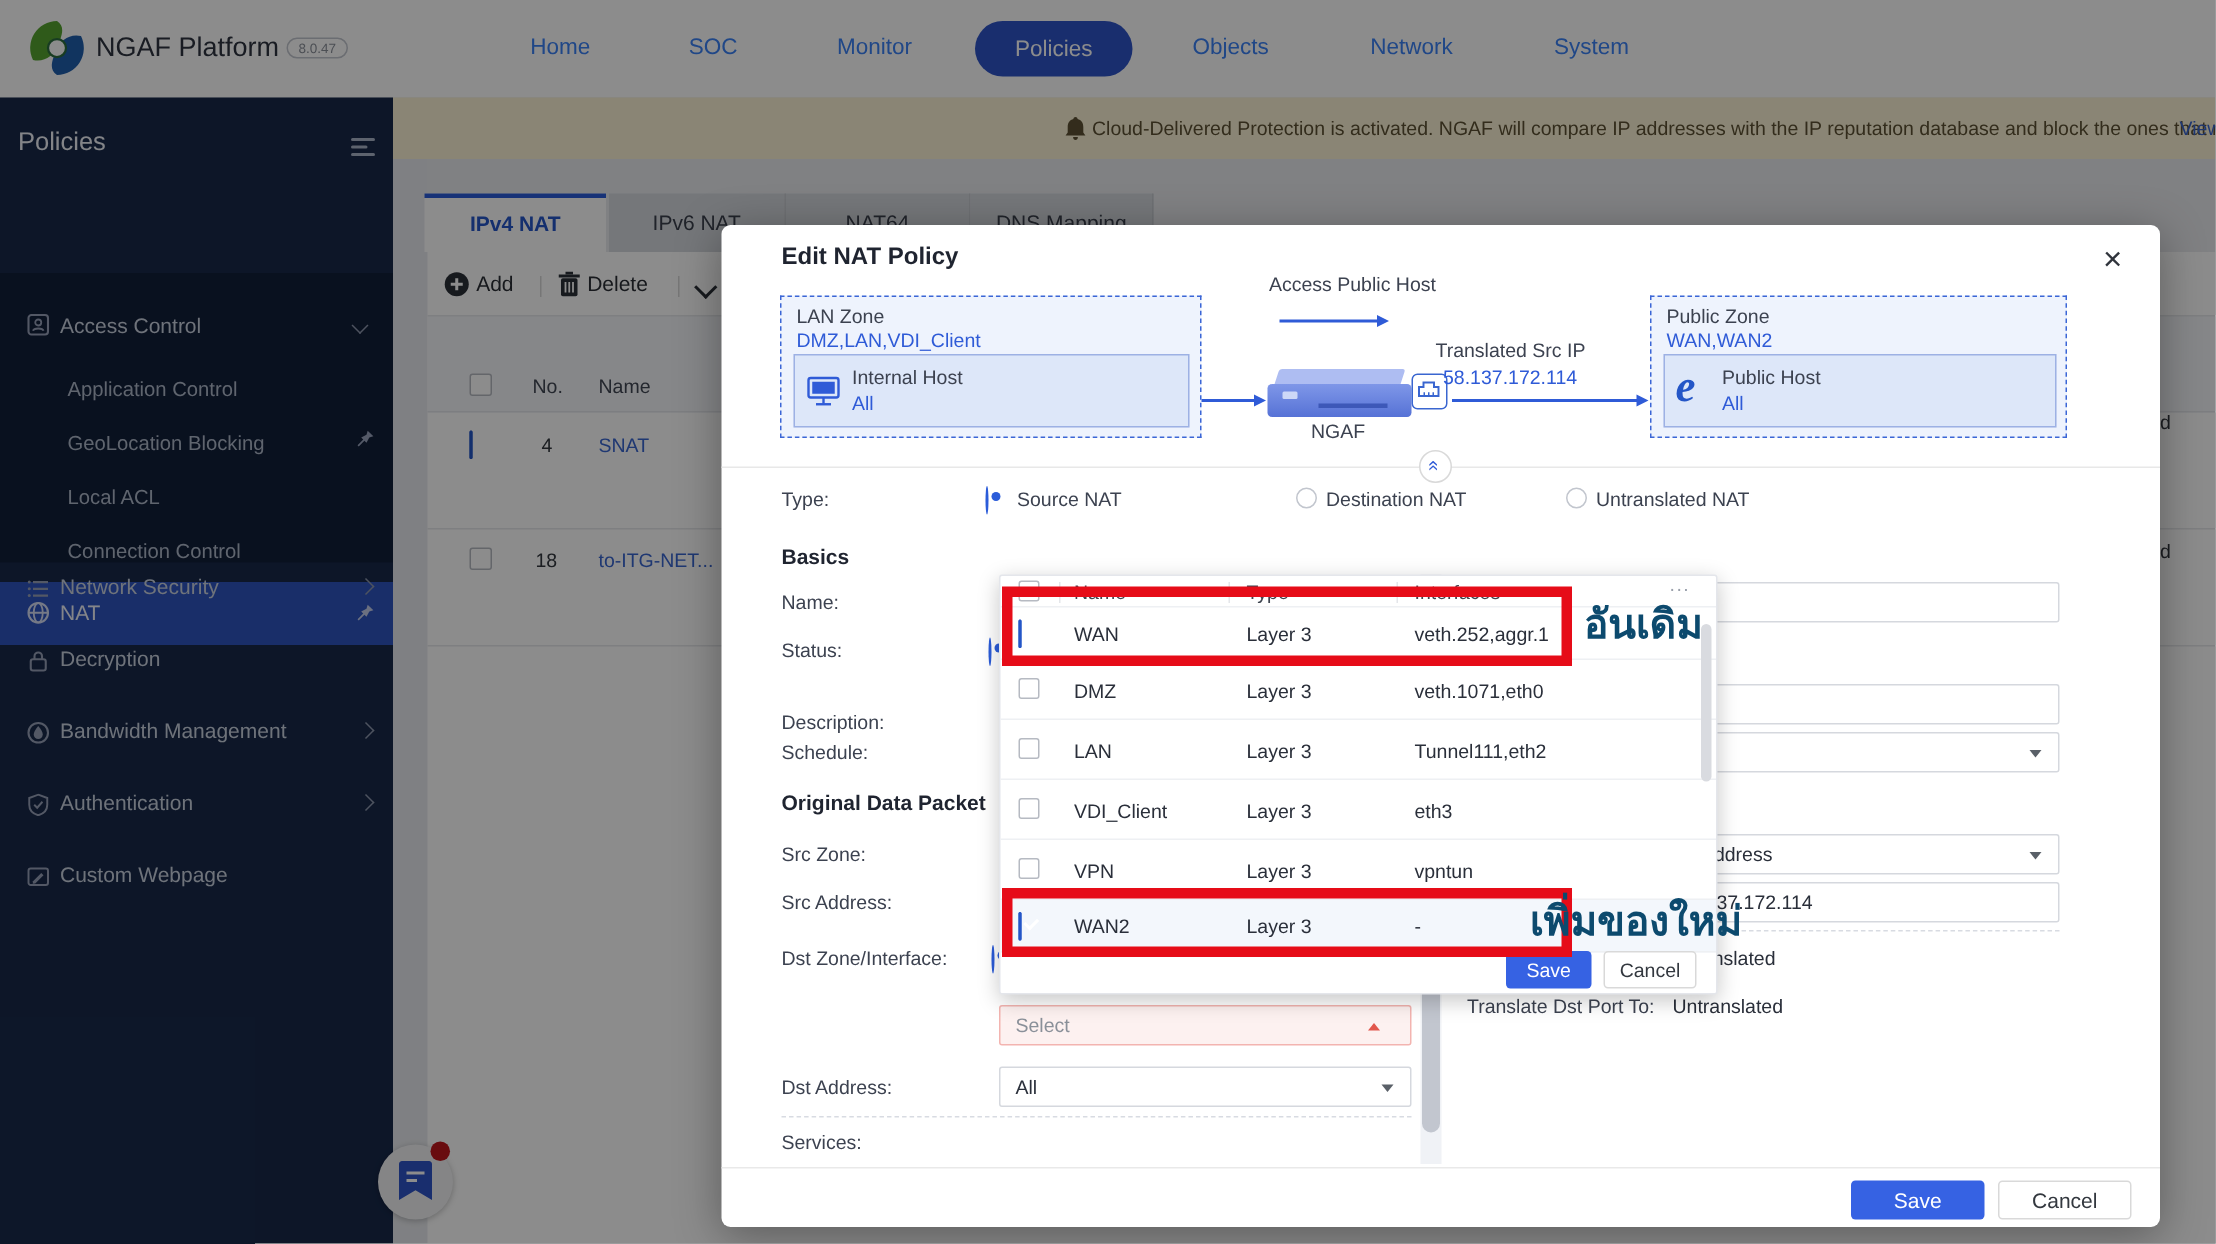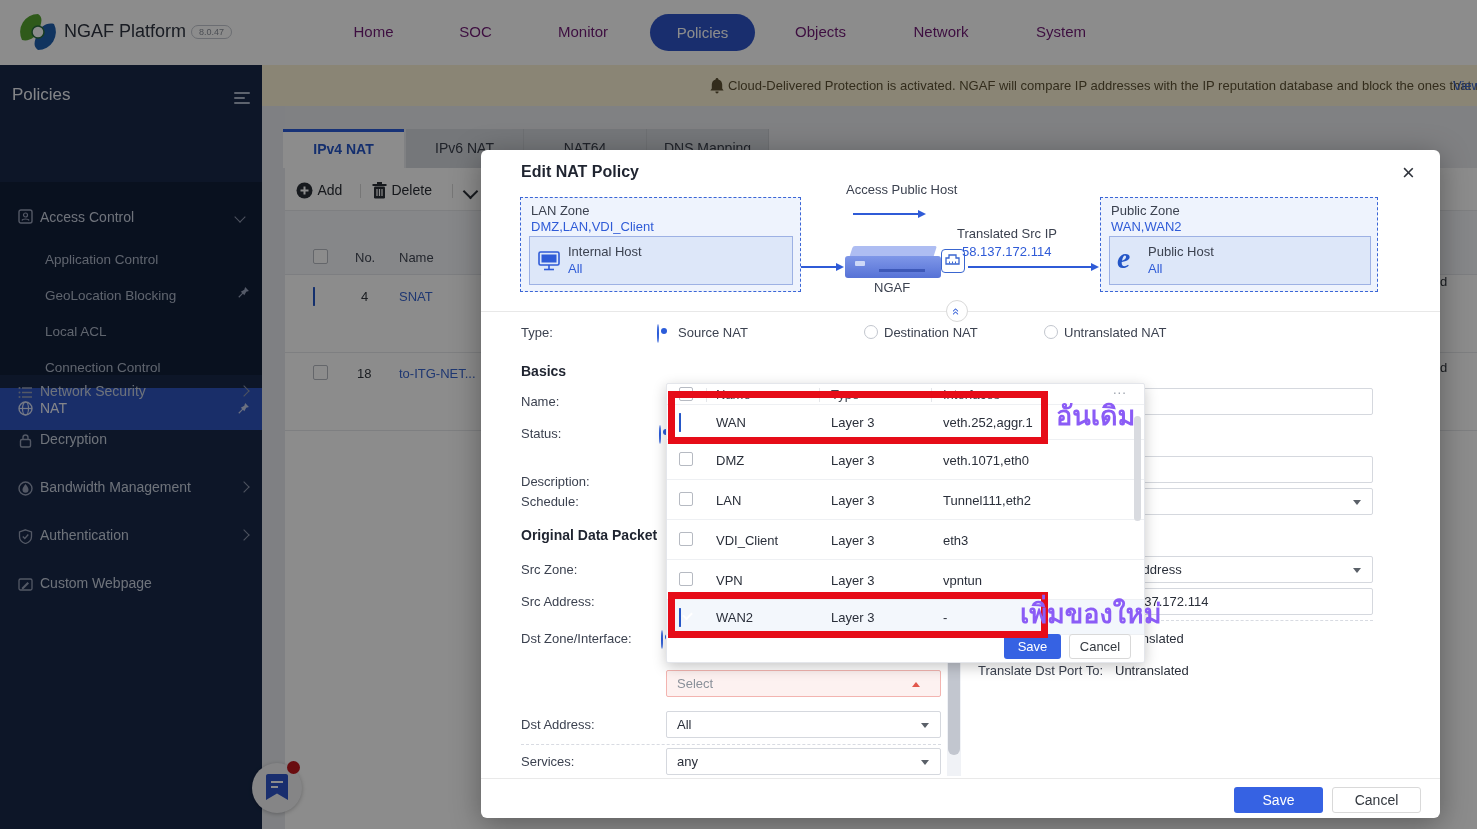--- a/index.html
+++ b/index.html
@@ -4,21 +4,21 @@
 <style>
   html,body{margin:0;padding:0;background:#555;}
   #screen{position:relative;width:1477px;height:829px;overflow:hidden;
           font-family:"Liberation Sans",sans-serif;background:#e9ebee;}
   .abs{position:absolute;}
   .txt{white-space:nowrap;}
   
   .topbar{left:0;top:0;width:1477px;height:65px;background:#ffffff;}
   .brand{font-size:18px;color:#2e3440;}
   .ver{font-size:9px;color:#8b909a;border:1px solid #c3c7cf;border-radius:8px;padding:1px 7px;}
-  .navitem{font-size:15px;color:#701a75;text-align:center;cursor:pointer;}
+  .navitem{font-size:15px;color:#3b82f6;text-align:center;cursor:pointer;}
   .navpill{background:#2f55c8;color:#fff;border-radius:19px;text-align:center;line-height:37px;font-size:15px;}
   
   .notif{left:262px;top:65px;width:1215px;height:41px;background:#fbf3d6;}
   .notif-text{font-size:13px;color:#5d5133;line-height:41px;}
   .notif-link{font-size:13px;color:#3a66d0;line-height:41px;cursor:pointer;}
   
   .sidebar{left:0;top:65px;width:262px;height:764px;background:#18294a;}
   .sb-title{font-size:17px;color:#eef1f7;}
   .sb-block{left:0;top:117px;width:262px;height:193px;background:#121f3a;}
   .sb-item{font-size:14px;color:#c9d1df;cursor:pointer;}
@@ -68,21 +68,21 @@
   .btn-plain{background:#fff;color:#33383f;border:1px solid #d9d9d9;border-radius:3px;text-align:center;font-size:13px;box-sizing:border-box;cursor:pointer;}
   .dashline{border-top:1px dashed #d8dbe2;height:0;}
   
   .zdrop{left:666px;top:383px;width:479px;height:280px;background:#fff;border:1px solid #e4e6eb;border-radius:2px;box-shadow:0 4px 14px rgba(0,0,0,.22);z-index:70;box-sizing:border-box;}
   .zrow{position:relative;border-bottom:1px solid #eef0f3;}
   .zcell{position:absolute;font-size:13px;color:#2a2f3a;white-space:nowrap;}
   .zhead .zcell{color:#3f4550;}
   .vline{position:absolute;width:1px;background:#e4e6ea;top:4px;height:14px;}
   
   .redbox{border:7px solid #e60c18;box-sizing:border-box;z-index:80;}
-  .redtxt{color:#8b5cf6;font-weight:bold;font-size:27px;z-index:80;white-space:nowrap;font-family:"DejaVu Sans","Liberation Sans",sans-serif;}
+  .redtxt{color:#0c4a6e;font-weight:bold;font-size:27px;z-index:80;white-space:nowrap;font-family:"DejaVu Sans","Liberation Sans",sans-serif;}
   
   .sb-track{background:#f0f2f6;} .sb-thumb{background:#c2c6cf;border-radius:6px;cursor:pointer;}
   
   .fab{left:252px;top:763px;width:50px;height:50px;border-radius:50%;background:#f2f3f5;box-shadow:0 1px 4px rgba(0,0,0,.25);cursor:pointer;}
   .fabdot{left:287px;top:761px;width:13px;height:13px;border-radius:50%;background:#c0161d;}
 </style>
 </head>
 <body>
 
 <div id="screen">
@@ -371,24 +371,20 @@
       <span>Select</span>
       <span class="caret-up-red" style="right:20px;top:11px;"></span>
     </div>
     <span class="abs txt flabel" style="left:40px;top:567px;">Dst Address:</span>
     <div class="abs fselect" style="left:185px;top:561px;width:275px;height:27px;">
       <span>All</span>
       <span class="caret-down" style="right:11px;top:11px;"></span>
     </div>
     <div class="abs dashline" style="left:40px;top:594px;width:420px;"></div>
     <span class="abs txt flabel" style="left:40px;top:604px;">Services:</span>
-    <div class="abs fselect" style="left:185px;top:598px;width:275px;height:27px;">
-      <span>any</span>
-      <span class="caret-down" style="right:11px;top:11px;"></span>
-    </div>
 
     
     <span class="abs txt flabel" style="left:497px;top:412px;">Translate Src Address To:</span>
     <div class="abs fselect" style="left:627px;top:406px;width:265px;height:27px;">
       <span>IP Address</span>
       <span class="caret-down" style="right:11px;top:11px;"></span>
     </div>
     <input class="abs finput" style="left: 627px; top: 438px; width: 265px; height: 27px;" value="58.137.172.114">
     <div class="abs dashline" style="left:481px;top:470px;width:411px;"></div>
     <span class="abs txt flabel" style="left:497px;top:481px;">Translate Dst Address To:</span>

